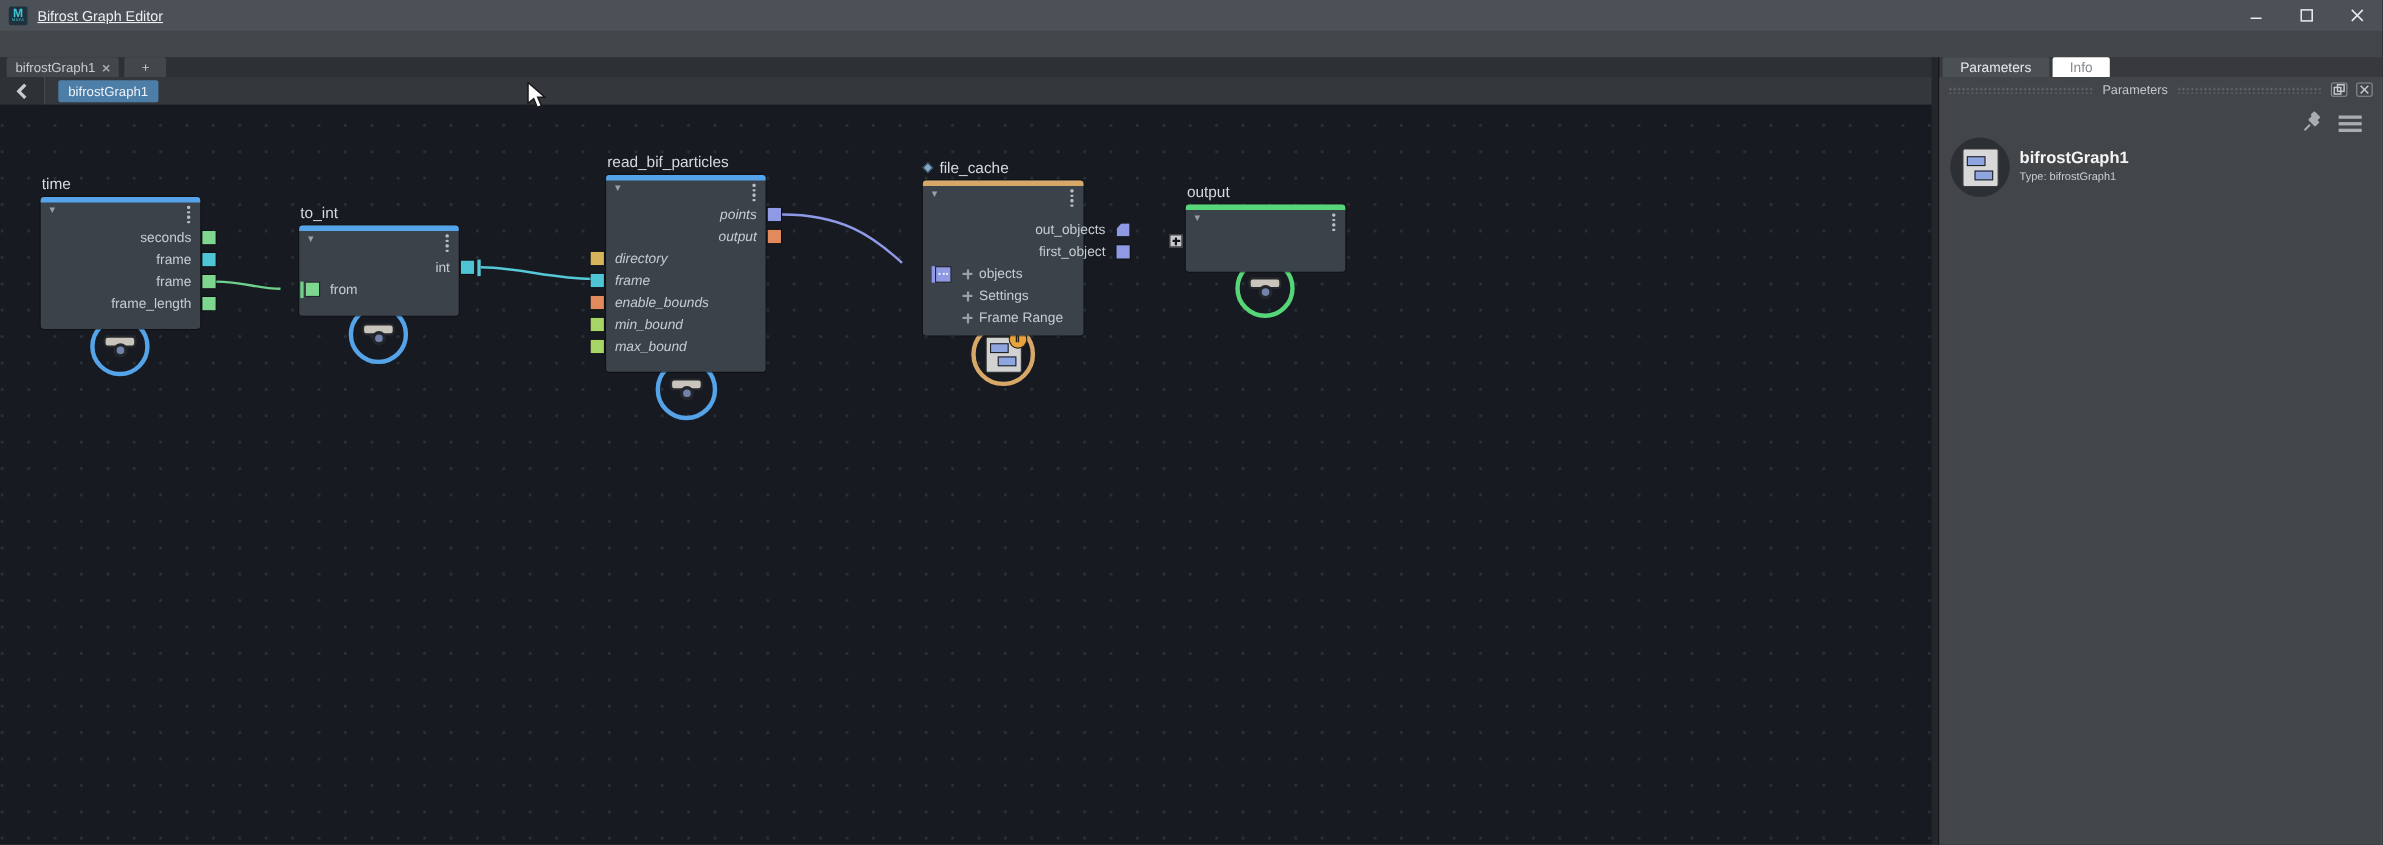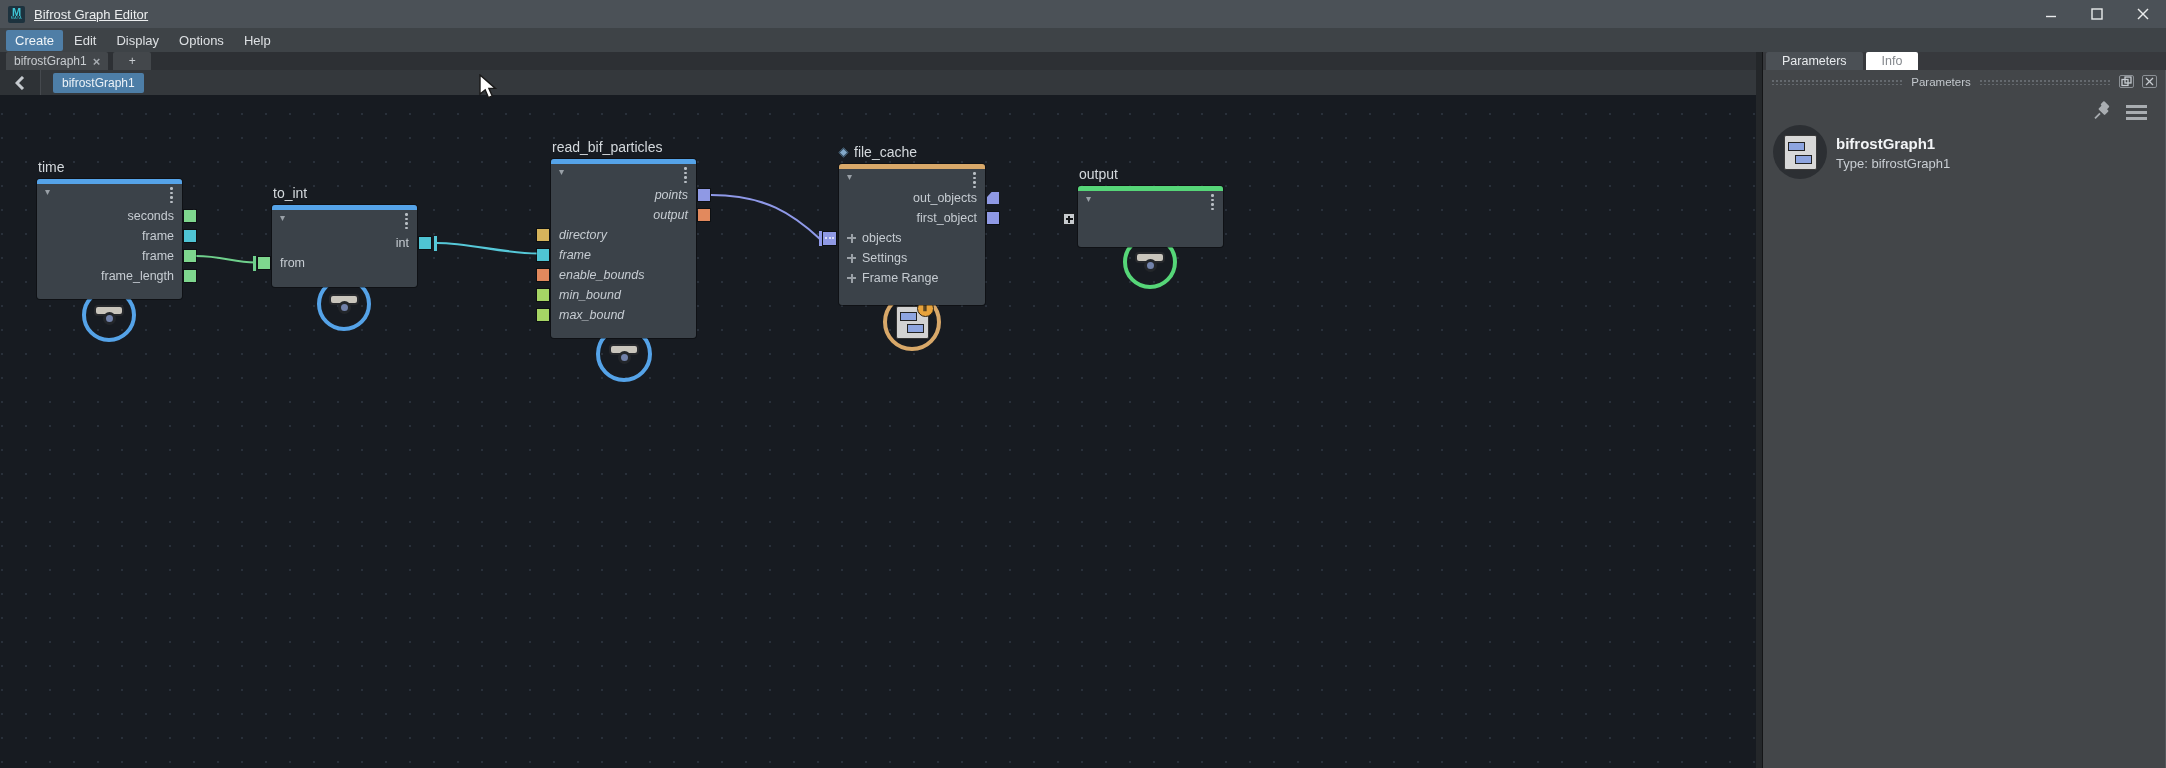--- a/index.html
+++ b/index.html
@@ -84,21 +84,21 @@
   .panel-dotbar .lbl { font-size:11.5px; color:#c3c8cd; }
   .mini-box { width:15px; height:13px; border:1px solid #8b9095; border-radius:2px; display:flex; align-items:center; justify-content:center; }
   .mini-box svg { stroke:#c7ccd1; stroke-width:1.3; fill:none; }
   .panel-tools { position:absolute; right:18px; top:30px; display:flex; align-items:center; gap:14px; }
   .hamburger i { display:block; width:21px; height:3px; background:#a9adb1; margin:3px 0; }
   .avatar { position:absolute; left:10px; top:55px; width:54px; height:54px; border-radius:50%; background:#2c2f33; display:flex; align-items:center; justify-content:center; }
   .avatar-icon { position:relative; width:33px; height:35px; background:#d8d8d8; border:1.5px solid #3a3a3a; border-radius:2px; }
   .avatar-icon .r1 { position:absolute; left:3px; top:6px; width:17px; height:9px; background:#8ea5e0; border:1.5px solid #222; }
   .avatar-icon .r2 { position:absolute; left:10px; top:19px; width:17px; height:9px; background:#8ea5e0; border:1.5px solid #222; }
   .node-name { position:absolute; left:73px; top:65px; font-size:15px; font-weight:bold; color:#f2f4f6; }
-  .node-type { position:absolute; left:73px; top:86px; font-size:13px; color:#c9ced3; }
+  .node-type { position:absolute; left:73px; top:86px; font-size:10px; color:#c9ced3; }
   .cursor { position:absolute; left:479px; top:74px; z-index:50; }
 </style>
 </head>
 <body>
 
 <div id="window">
 
   <div class="titlebar">
     <div class="maya-logo">
       <span class="m">M</span>
@@ -118,27 +118,20 @@
       </div>
       <div class="win-btn">
         <svg width="12" height="12">
             <line x1="1" y1="1" x2="11" y2="11"></line>
             <line x1="11" y1="1" x2="1" y2="11"></line>
           </svg>
       </div>
     </div>
   </div>
 
-  <div class="menubar">
-    <span class="menu-item active">Create</span>
-    <span class="menu-item">Edit</span>
-    <span class="menu-item">Display</span>
-    <span class="menu-item">Options</span>
-    <span class="menu-item">Help</span>
-  </div>
 
   <div class="tabstrip-left">
     <div class="doc-tab">
       <span>bifrostGraph1</span>
       <span class="tab-close">×</span>
     </div>
     <div class="add-tab">+</div>
   </div>
   <div class="tabstrip-right">
     <div class="panel-tab active">Parameters</div>
@@ -210,21 +203,21 @@
       </div>
       <div class="node-body">
         <div class="node-strip" style="background: rgb(85, 163, 232);"></div>
         <div class="collapse-arrow">▾</div>
         <div class="kebab">
             <i></i>
             <i></i>
             <i></i>
             <i></i>
           </div>
-        <div class="rows" style="top:28px;">
+        <div class="rows" style="top:28px;padding-left:20px;">
           <div class="row out">
             <span>int</span>
             <span class="port r" style="background: rgb(79, 196, 212);"></span>
             <span class="tick" style="right: -20px; background: rgb(86, 200, 216);"></span>
           </div>
           <div class="row in">
             <span>from</span>
             <span class="port l" style="background: rgb(126, 215, 142);"></span>
             <span class="tick" style="left: -19px; background: rgb(111, 208, 140);"></span>
           </div>
@@ -293,21 +286,21 @@
       </div>
       <div class="node-body">
         <div class="node-strip" style="background: rgb(216, 168, 105);"></div>
         <div class="collapse-arrow">▾</div>
         <div class="kebab">
             <i></i>
             <i></i>
             <i></i>
             <i></i>
           </div>
-        <div class="rows" style="top:24px;">
+        <div class="rows" style="top:35px;margin-left:28px;">
           <div class="row out">
               <span>out_objects</span>
               <span class="port r notch" style="background: rgb(143, 153, 228);"></span>
             </div>
           <div class="row out">
               <span>first_object</span>
               <span class="port r" style="background: rgb(143, 153, 228);"></span>
             </div>
           <div class="row in">
             <span class="expand-plus"></span>

